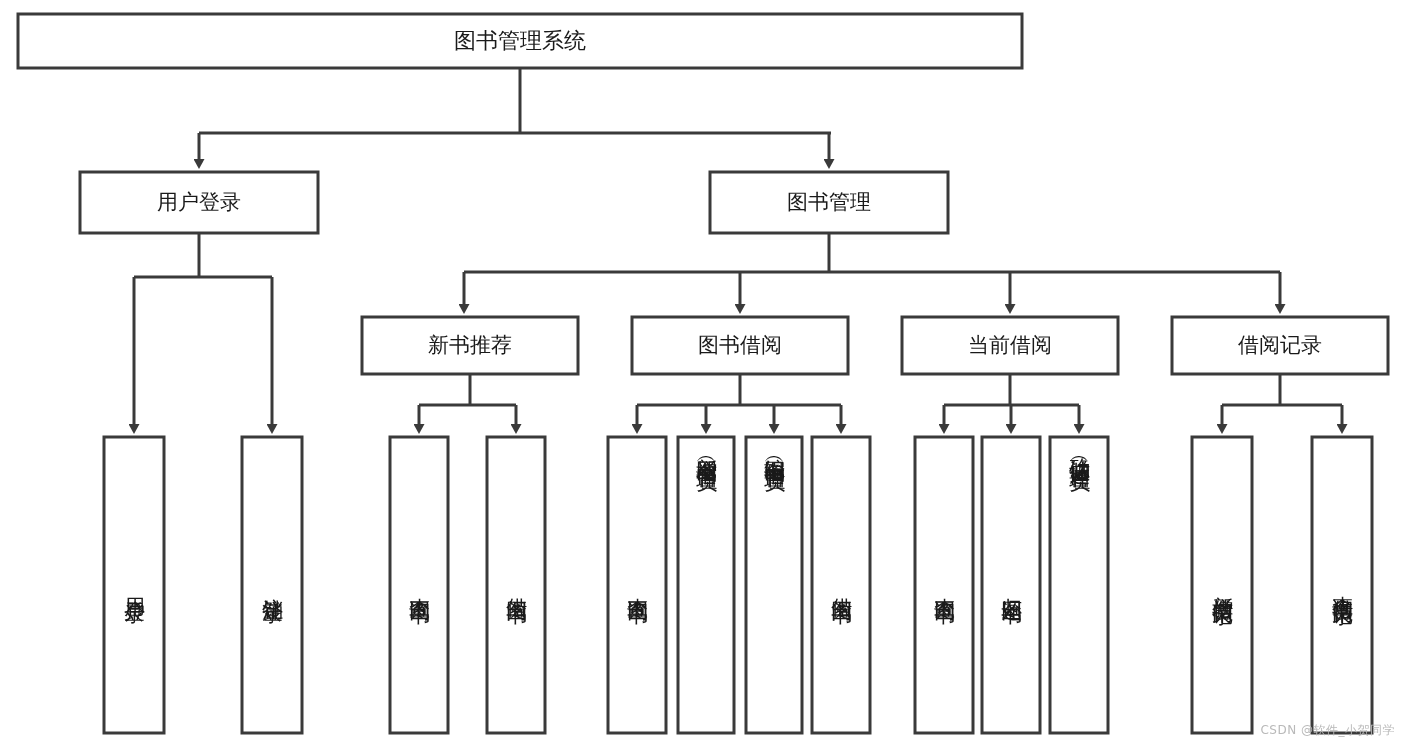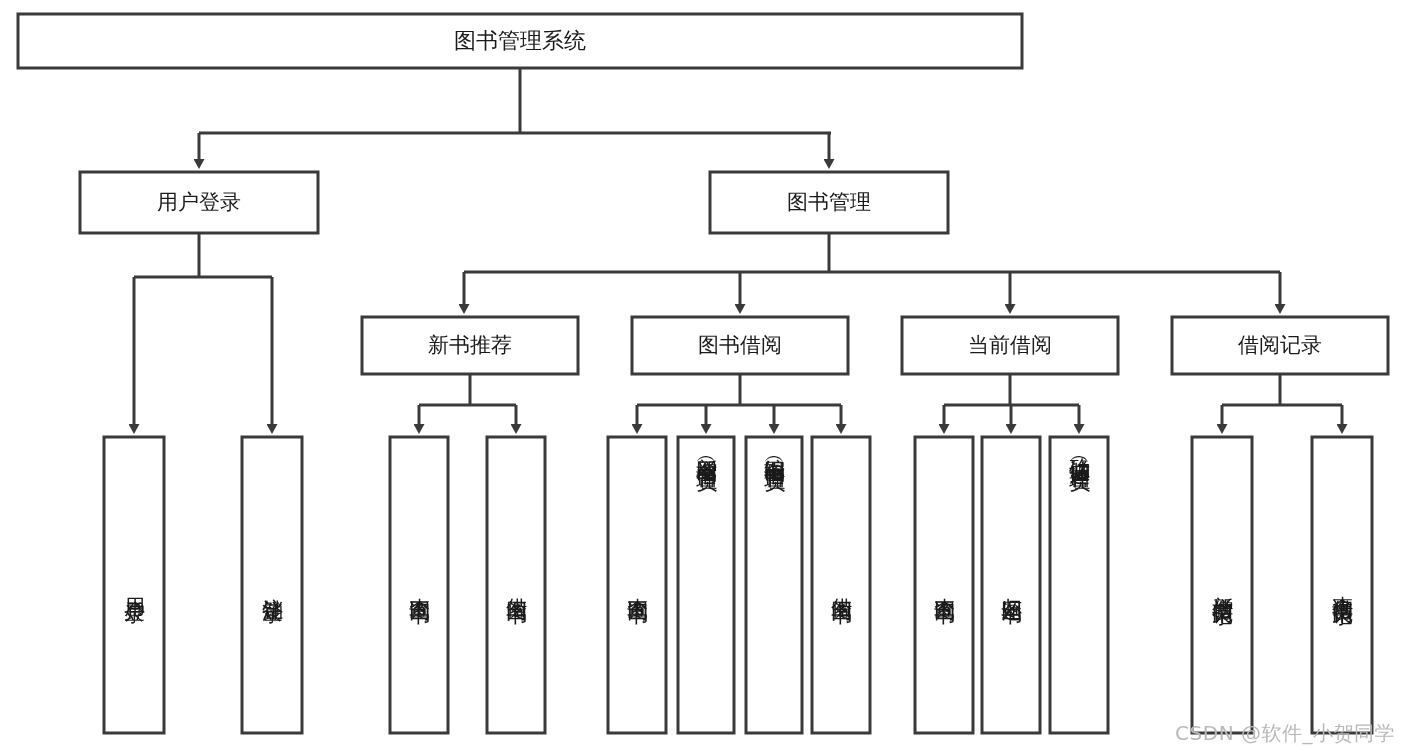--- a/index.html
+++ b/index.html
@@ -66,23 +66,23 @@
     letter-spacing: 2px;
     display: flex;
     align-items: center;
     justify-content: flex-start;
     white-space: nowrap;
     pointer-events: none;
   }
   .watermark {
     position: absolute;
     right: 10px;
-    bottom: 0;
-    font-family: "DejaVu Sans", "Liberation Sans", sans-serif;
-    font-size: 20px;
+    bottom: 8px;
+    font-family: "DejaVu Sans", "Liberation Sans", sans-serif;
+    font-size: 12px;
     color: #b9b9b9;
     letter-spacing: 0.5px;
     white-space: nowrap;
   }
 </style>
 </head>
 <body>
 
 <div id="diagram-root">
 

